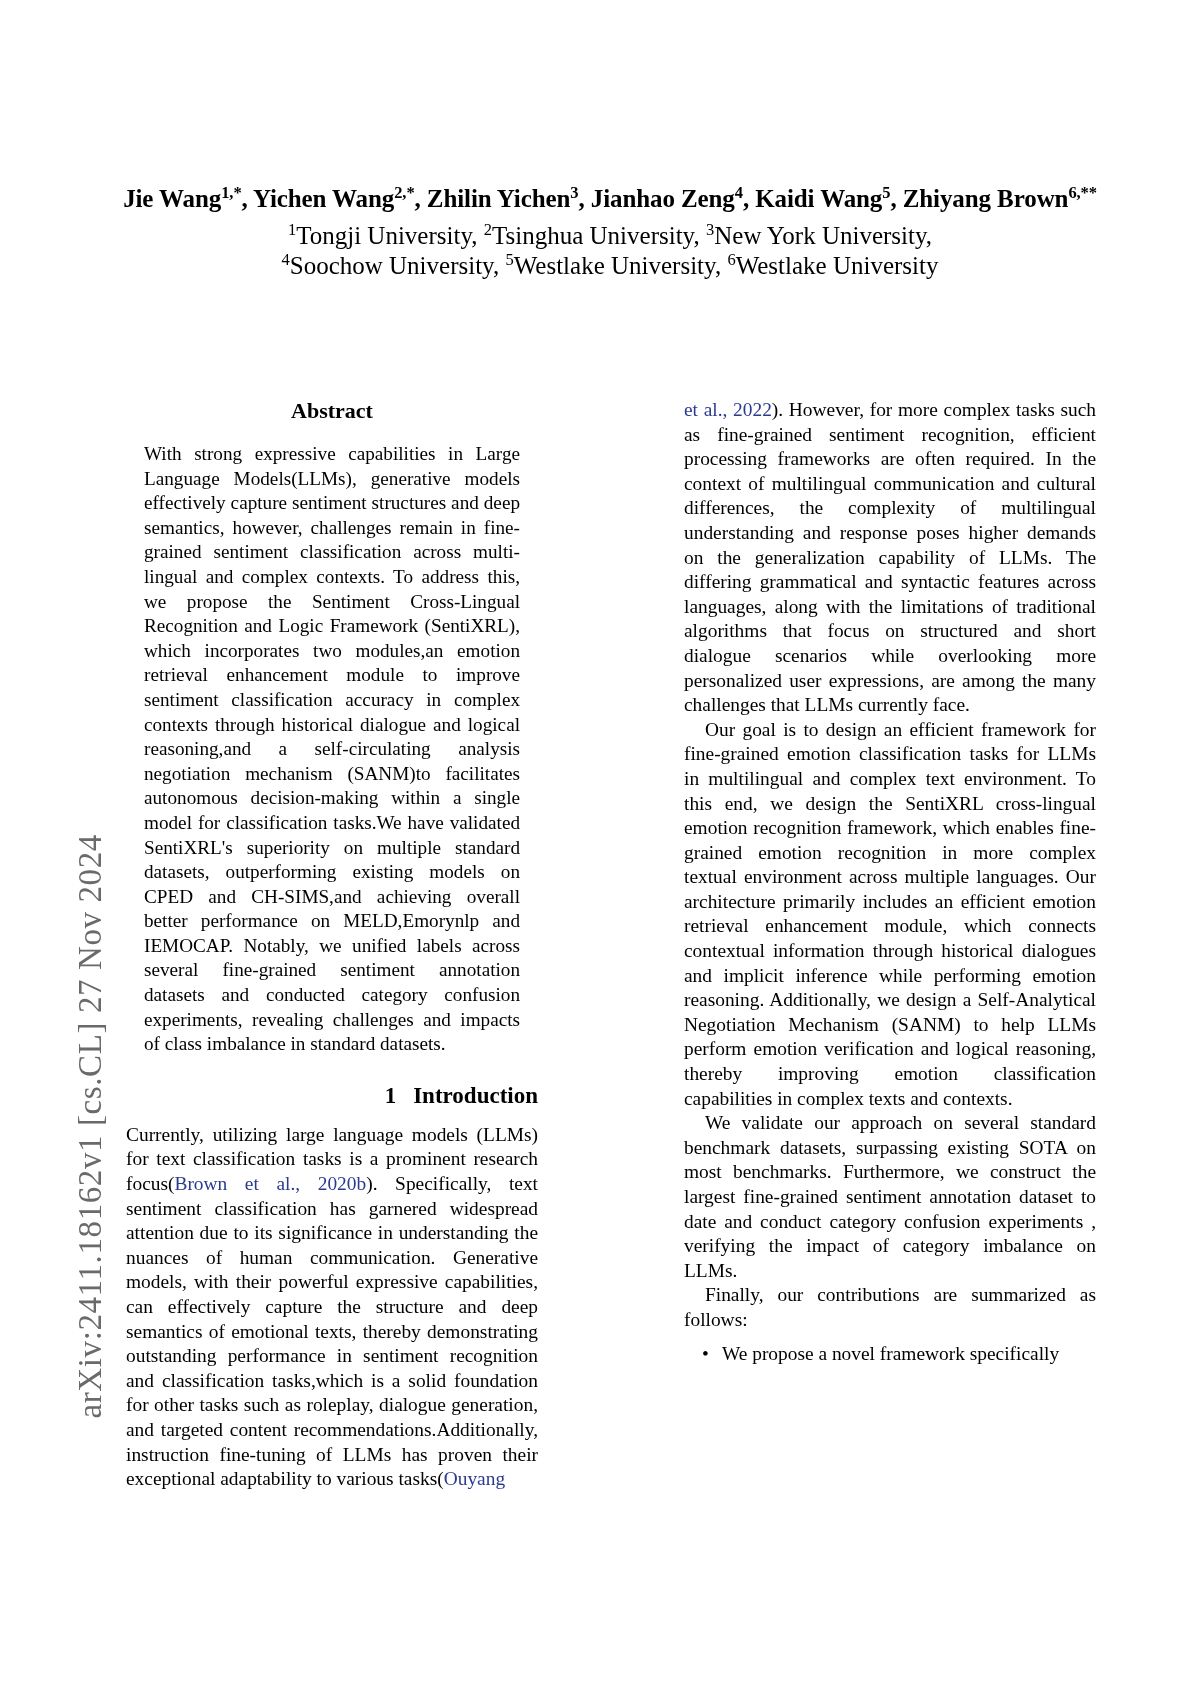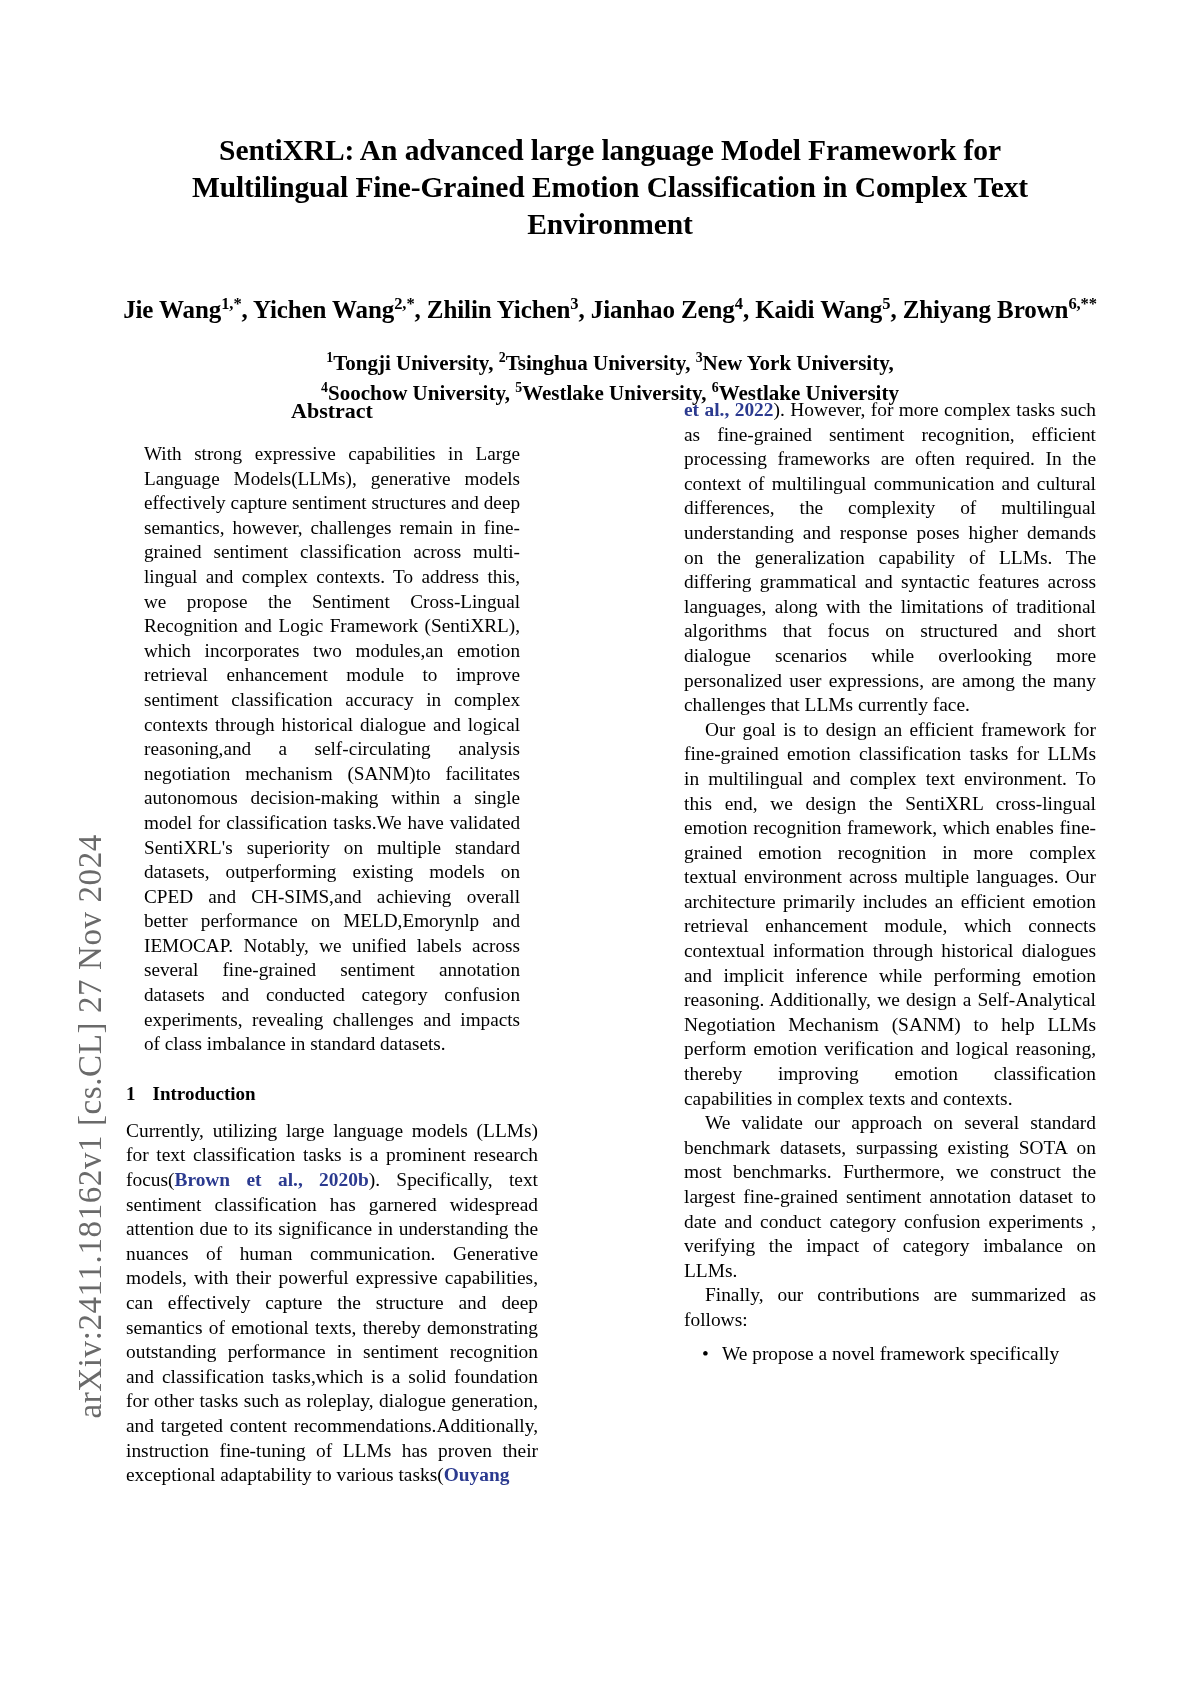--- a/index.html
+++ b/index.html
@@ -64,24 +64,24 @@
     letter-spacing: -0.1px;
   }
   #authors {
     margin-top: 52px;
     font-size: 25px;
     font-weight: bold;
     line-height: 30px;
     letter-spacing: -0.1px;
   }
   #affiliations {
-    margin-top: 23px;
-    font-size: 21px;
+    margin-top: 7px;
+    font-size: 25px;
     line-height: 30px;
-    font-weight: bold;
+    font-weight: normal;
   }
   #affiliations .aff-line { display: block; }
   #footnote {
     margin-top: 8px;
     font-size: 16px;
     line-height: 20px;
   }
   sup {
     font-size: 0.66em;
     vertical-align: super;
@@ -116,26 +116,27 @@
     font-size: 22px;
     font-weight: bold;
     margin: 0 0 18px 0;
   }
   .abstract-col .abstract-body {
     padding: 0 18px;
     font-size: 19.2px;
     line-height: 24.6px;
   }
   #sec-intro-heading {
-    font-size: 19px;
+    font-size: 23px;
     font-weight: bold;
     margin: 26px 0 14px 0;
+    text-align: right;
   }
   #sec-intro-heading .num { margin-right: 17px; }
-  .cite { color: #2b3a8f; font-weight: bold; }
+  .cite { color: #2b3a8f; }
   ul.contrib {
     margin: 9px 0 0 0;
     padding-left: 38px;
     list-style: none;
   }
   ul.contrib li {
     position: relative;
     font-size: 19.4px;
     line-height: 24.6px;
     text-align: justify;
@@ -152,24 +153,20 @@
 
 <div id="page">
 
   <div id="arxiv-stamp">
     <div class="vtext">arXiv:2411.18162v1  [cs.CL]  27 Nov 2024</div>
   </div>
 
   <div id="content">
 
     <div id="title-block">
-      <h1 id="paper-title">
-        <span>SentiXRL: An advanced large language Model Framework for Multilingual</span>
-        <span>Fine-Grained Emotion Classification in Complex Text Environment</span>
-      </h1>
 
       <div id="authors">
         <span><span>Jie Wang</span><sup>1,*</sup></span>,
         <span><span>Yichen Wang</span><sup>2,*</sup></span>,
         <span><span>Zhilin Yichen</span><sup>3</sup></span>,
         <span><span>Jianhao Zeng</span><sup>4</sup></span>,
         <span><span>Kaidi Wang</span><sup>5</sup></span>,
         <span><span>Zhiyang Brown</span><sup>6,**</sup></span>
       </div>
 

